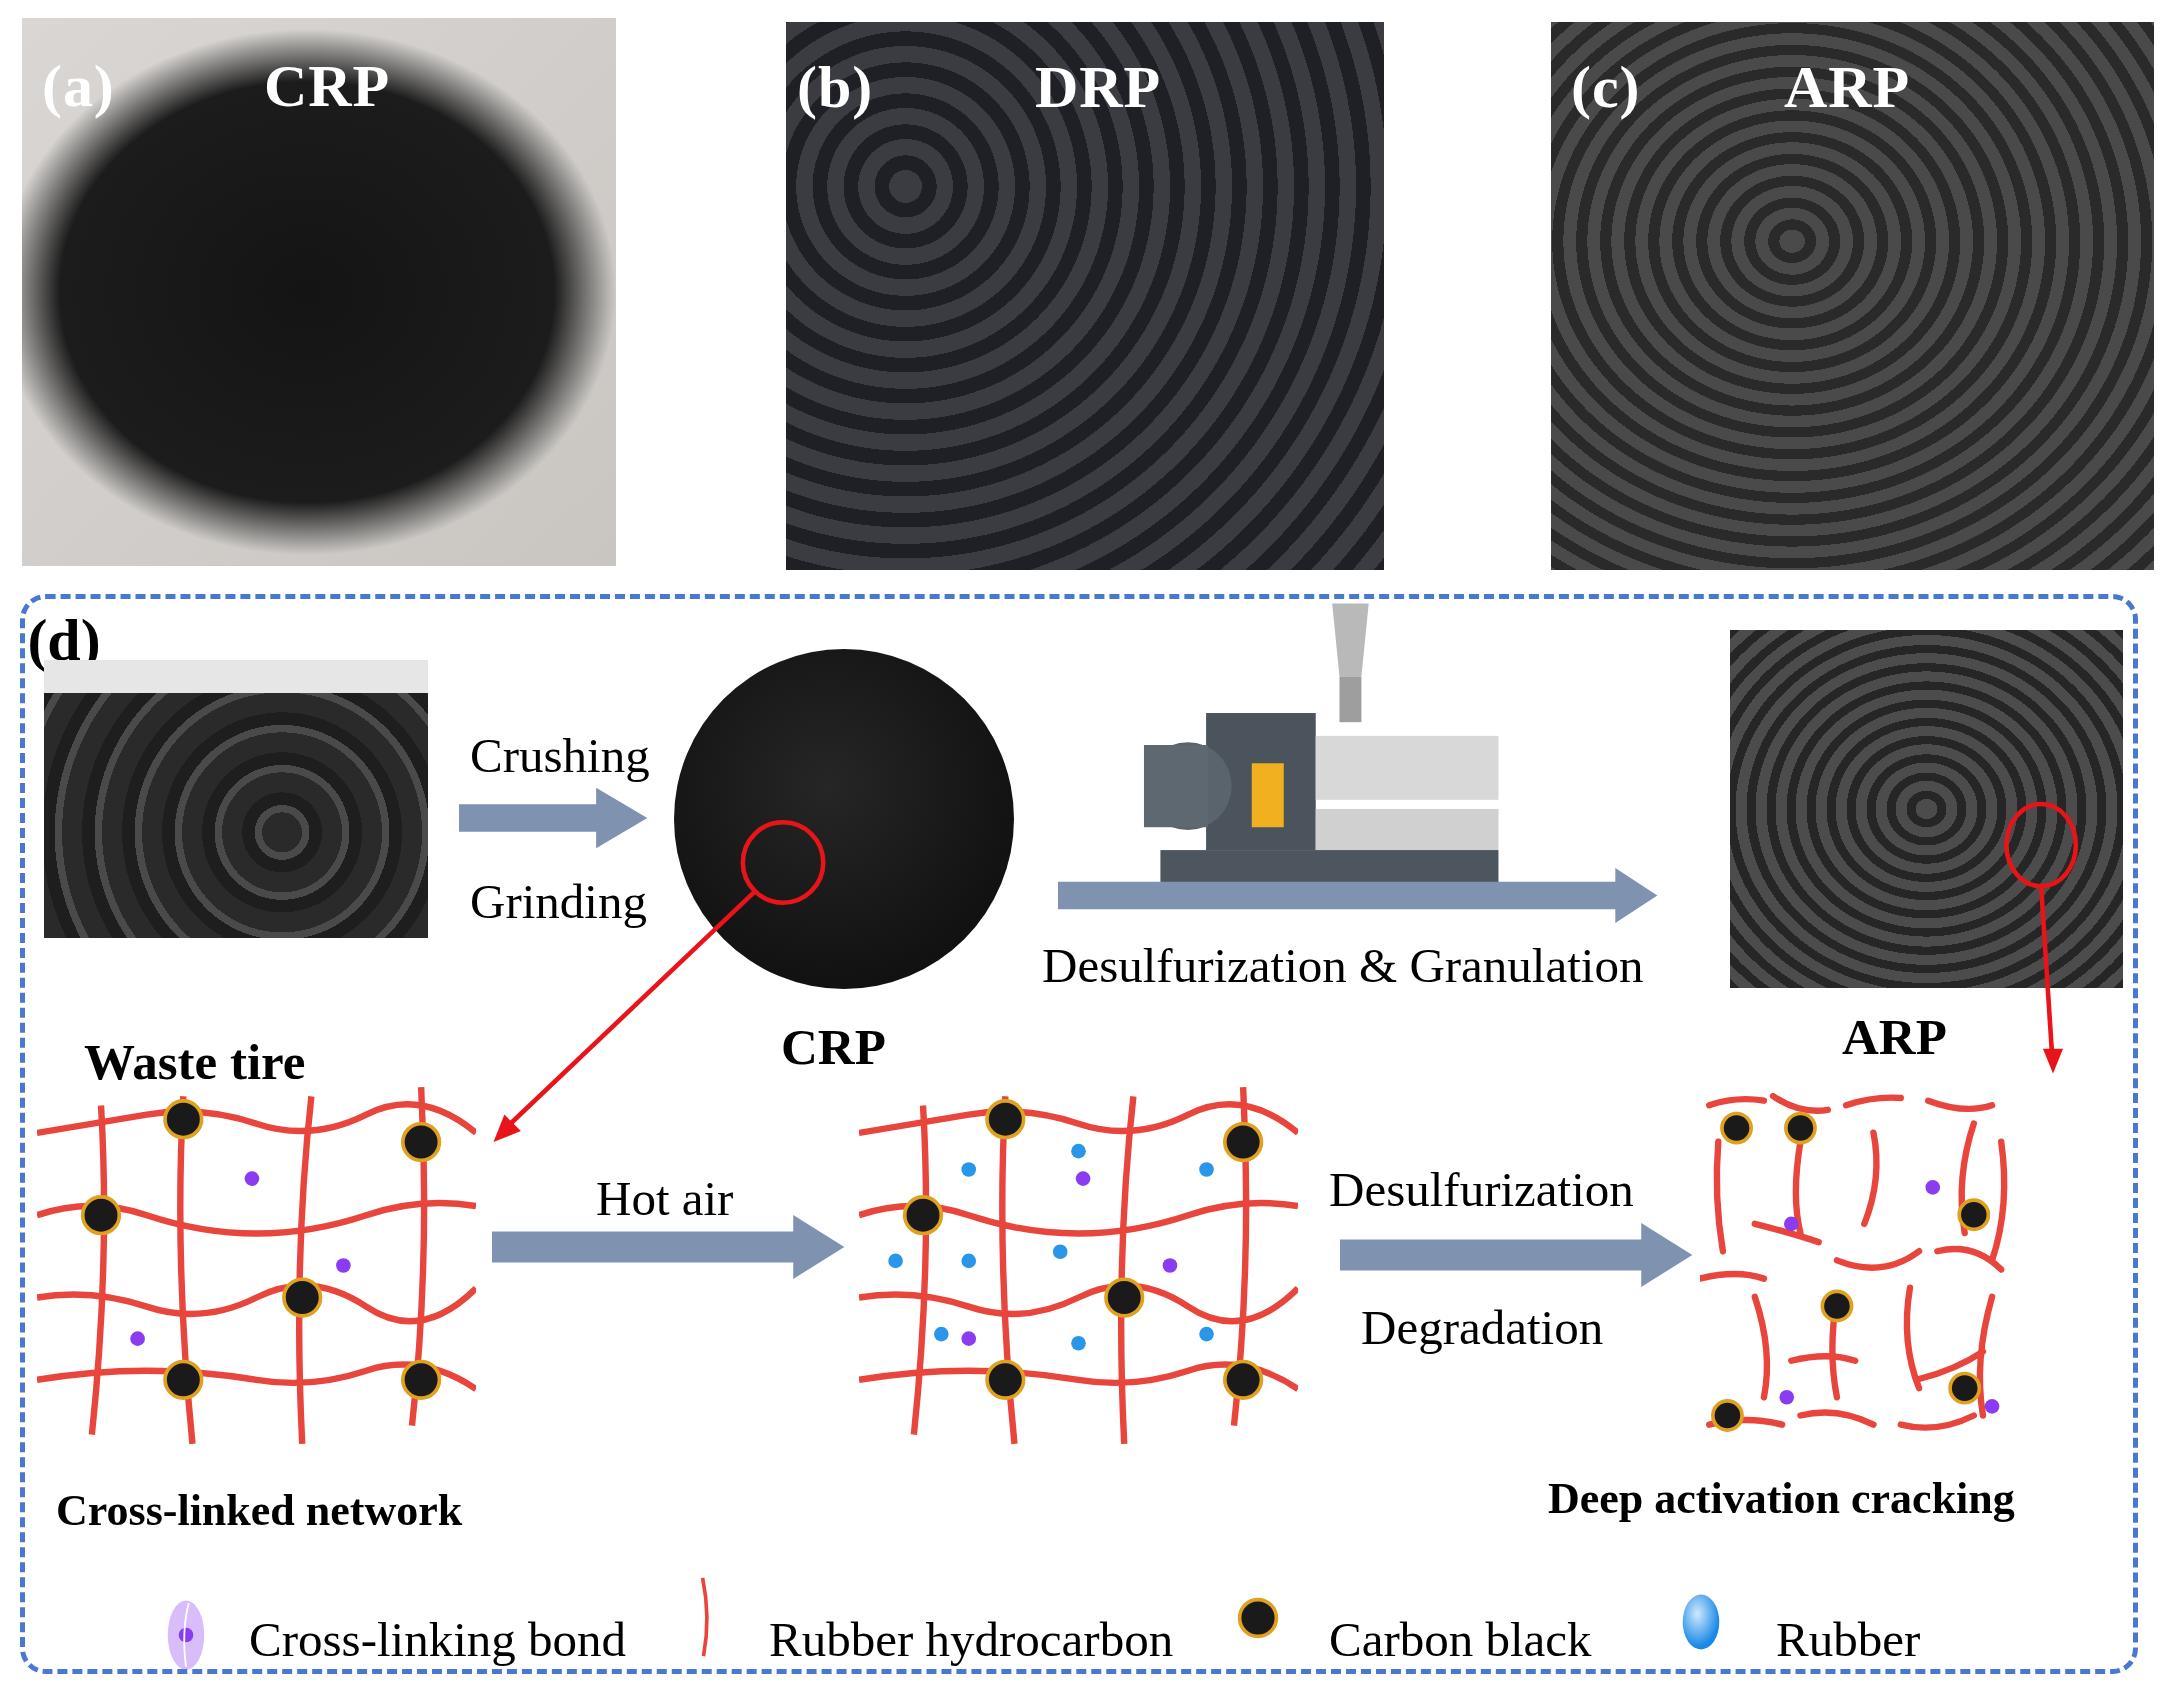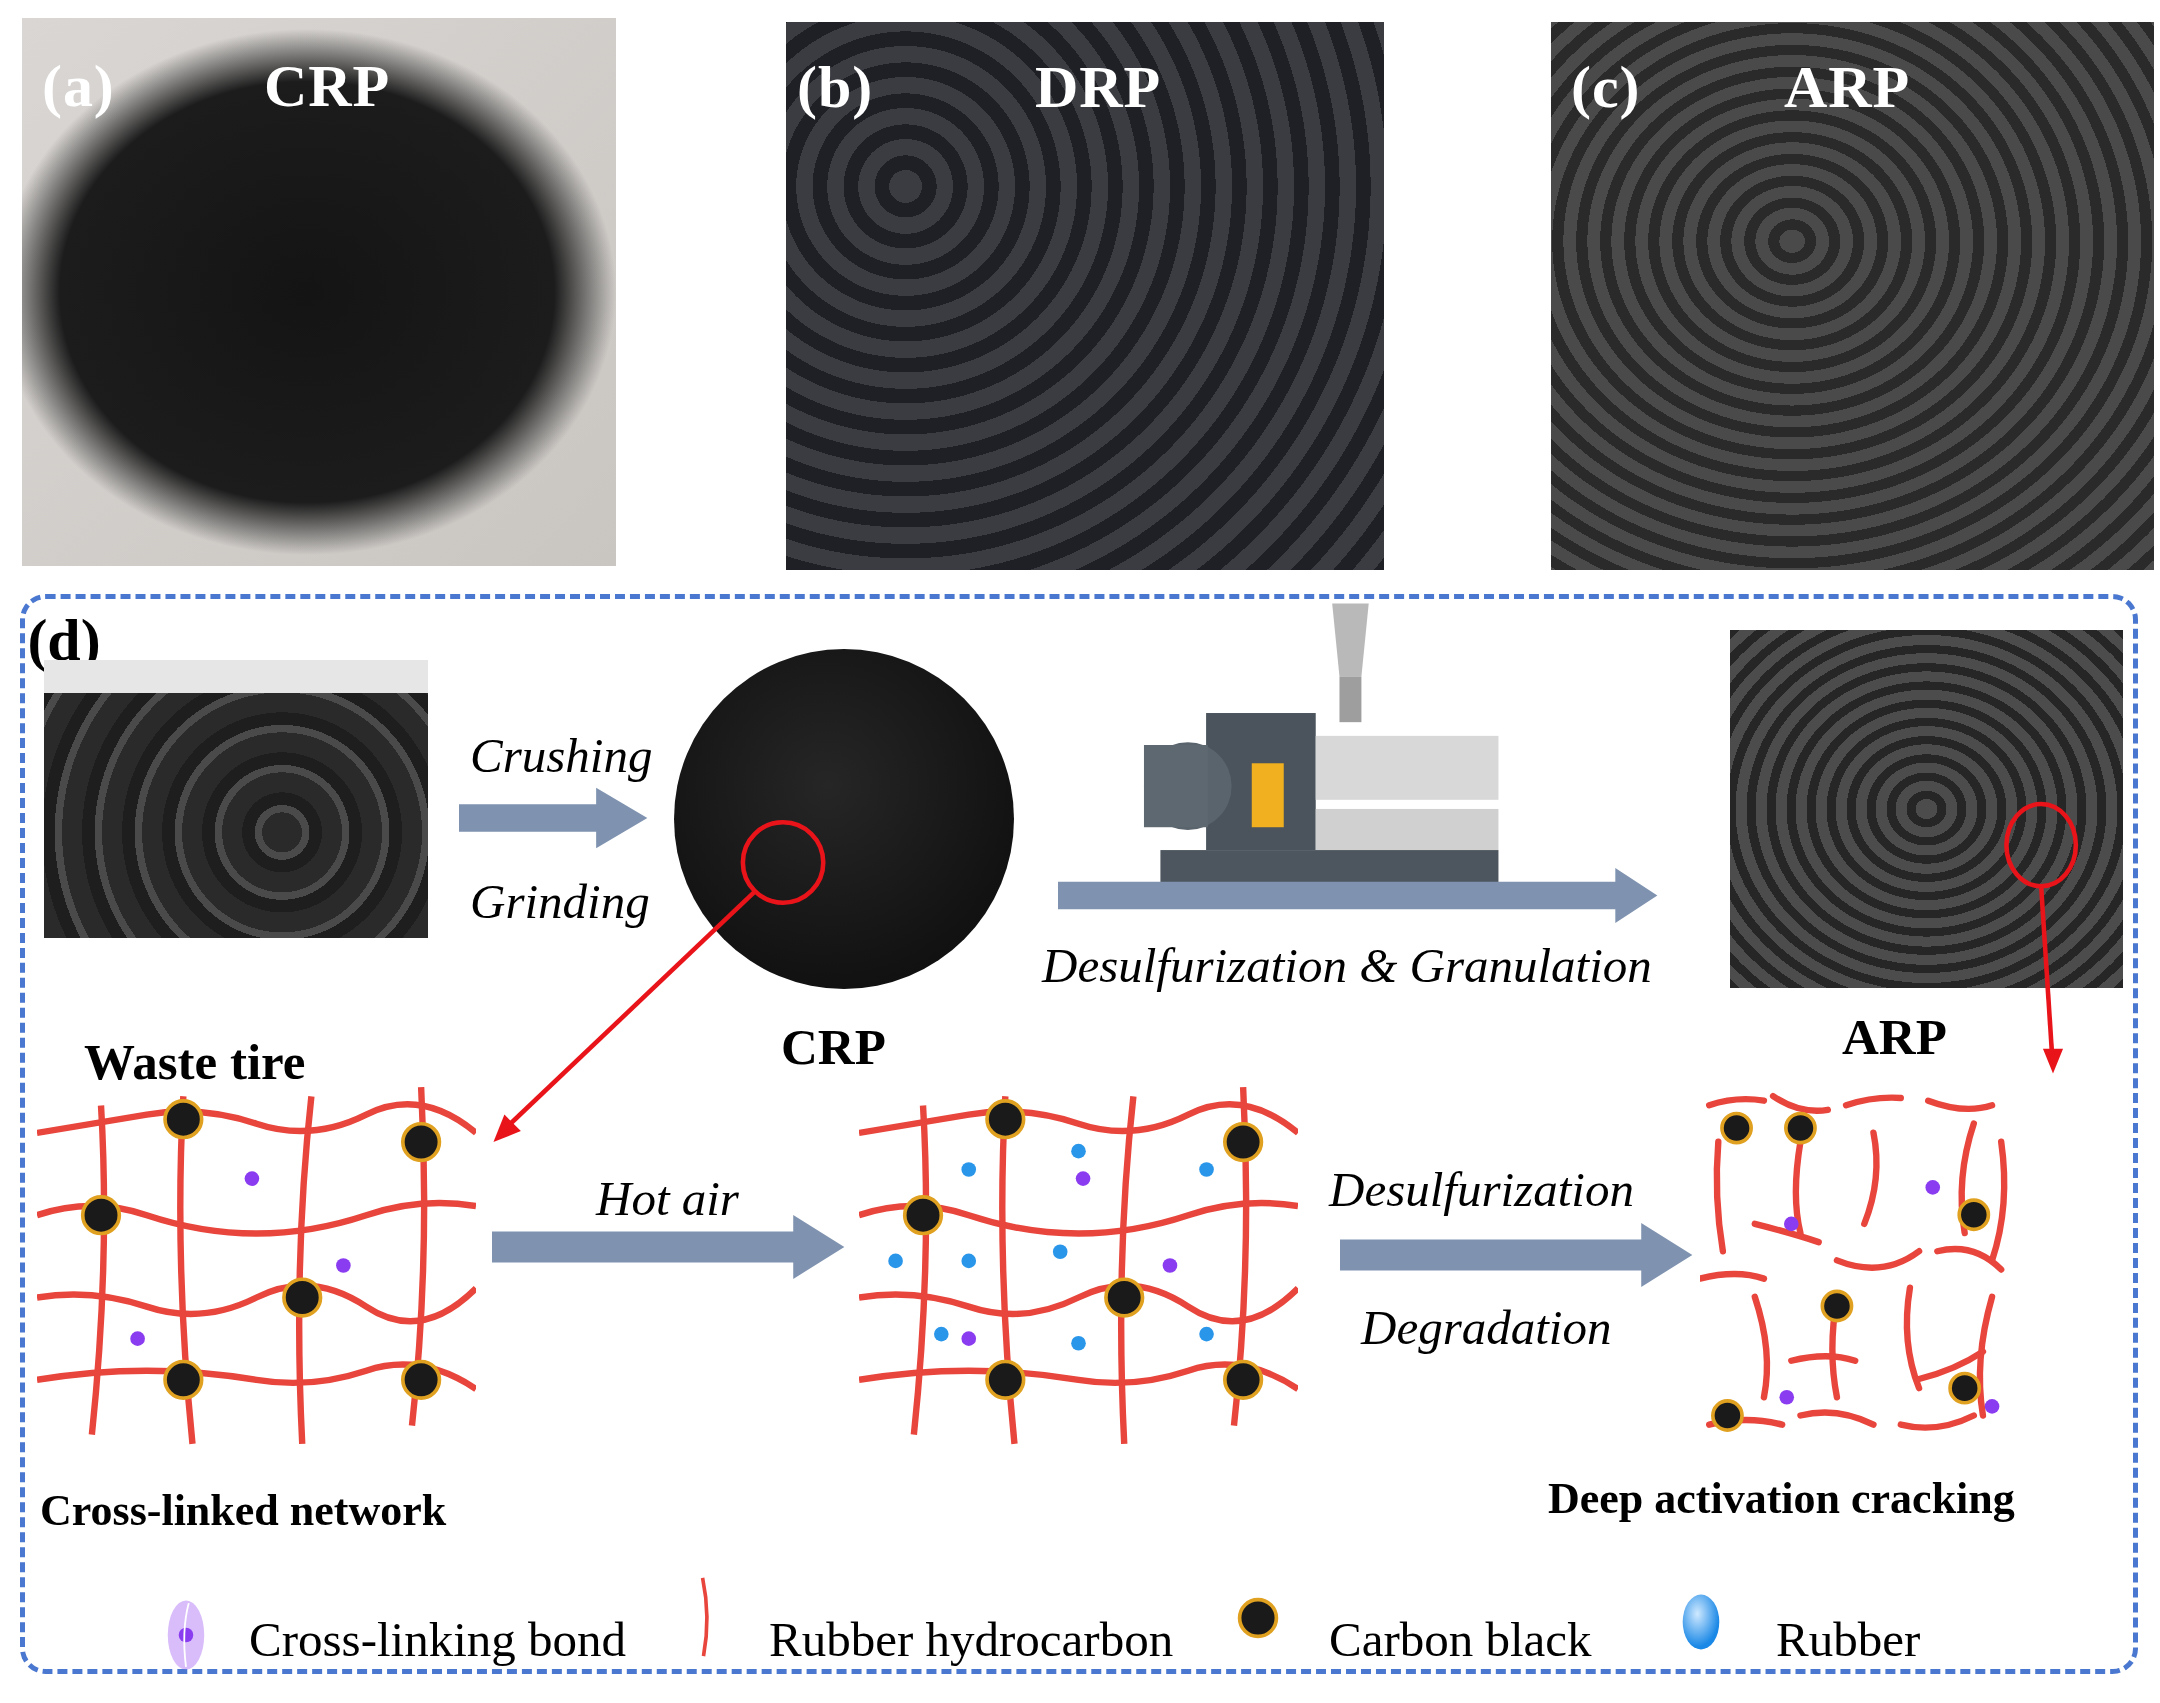--- a/index.html
+++ b/index.html
@@ -1,20 +1,20 @@
 <!DOCTYPE html>
 <html style="font-size:14.6px"><head>
 <meta charset="utf-8">
 <style>
   html,body{margin:0;padding:0;background:#fff;}
   body{width:2160px;height:1703px;position:relative;overflow:hidden;font-family:"Liberation Serif","DejaVu Serif",serif;color:#000;}
   .abs{position:absolute;}
   .photo{position:absolute;overflow:hidden;}
   .panel-label{position:absolute;color:#fff;font-weight:bold;font-size:60px;line-height:1;letter-spacing:0.9px;}
-  .lbl{position:absolute;font-size:49px;line-height:1;white-space:nowrap;font-style:italic;}
+  .lbl{position:absolute;font-size:49px;line-height:1;white-space:nowrap;}
   .blbl{position:absolute;font-size:51px;font-weight:bold;line-height:1;white-space:nowrap;}
   .dashed-box{position:absolute;left:20px;top:594px;width:2118px;height:1080px;border:5.5px dashed #4a77cf;border-radius:25.6px;box-sizing:border-box;}
   .legend-item{position:absolute;font-size:49px;line-height:1;white-space:nowrap;}
 </style>
 </head>
 <body>
 
 <div class="photo" style="left:22px;top:18.3px;width:594px;height:548px;background:radial-gradient(ellipse 52% 48% at 48% 50%,#141414 0%,#1c1c1c 80%,rgba(30,30,30,0) 100%),linear-gradient(135deg,#d9d6d3,#c9c6c2);">
   <div class="panel-label" style="left:20px;top:38px;">(a)</div>
   <div class="panel-label" style="left:242px;top:38px;">CRP</div>
@@ -76,21 +76,21 @@
   <line x1="826" y1="976" x2="548" y2="1240" stroke="#e8141a" stroke-width="5"></line>
   <polygon points="540,1250 552,1220 570,1238" fill="#e8141a"></polygon>
   <ellipse cx="2234" cy="925" rx="38" ry="45" fill="none" stroke="#e8141a" stroke-width="5"></ellipse>
   <line x1="2234" y1="970" x2="2246" y2="1155" stroke="#e8141a" stroke-width="5"></line>
   <polygon points="2247,1175 2236,1148 2258,1148" fill="#e8141a"></polygon>
 </svg>
 
 <div class="blbl" style="left:84px;top:1012px;margin-top:25px;">Waste tire</div>
 <div class="blbl" style="left:781px;top:1022px;">CRP</div>
 <div class="blbl" style="left:1842px;top:1012px;">ARP</div>
-<div class="blbl" style="left:40px;top:1489px;font-size:44px;">Cross-linked network</div>
+<div class="blbl" style="left:56px;top:1489px;font-size:44px;">Cross-linked network</div>
 <div class="blbl" style="left:1548px;top:1477px;font-size:44px;">Deep activation cracking</div>
 
 <svg class="abs" style="left:37px;top:1078px;" width="439" height="375" viewBox="0 0 480 410">
   <g fill="none" stroke="#e8453c" stroke-width="7">
     <path d="M0,60 Q60,50 120,40 T240,50 T360,40 T480,60"></path>
     <path d="M0,150 Q60,130 120,150 T240,170 T360,150 T480,140"></path>
     <path d="M0,240 Q60,230 120,250 T240,240 T360,250 T480,230"></path>
     <path d="M0,330 Q60,320 120,320 T240,330 T360,320 T480,340"></path>
     <path d="M70,30 Q80,200 60,390"></path>
     <path d="M160,20 Q150,200 170,400"></path>

